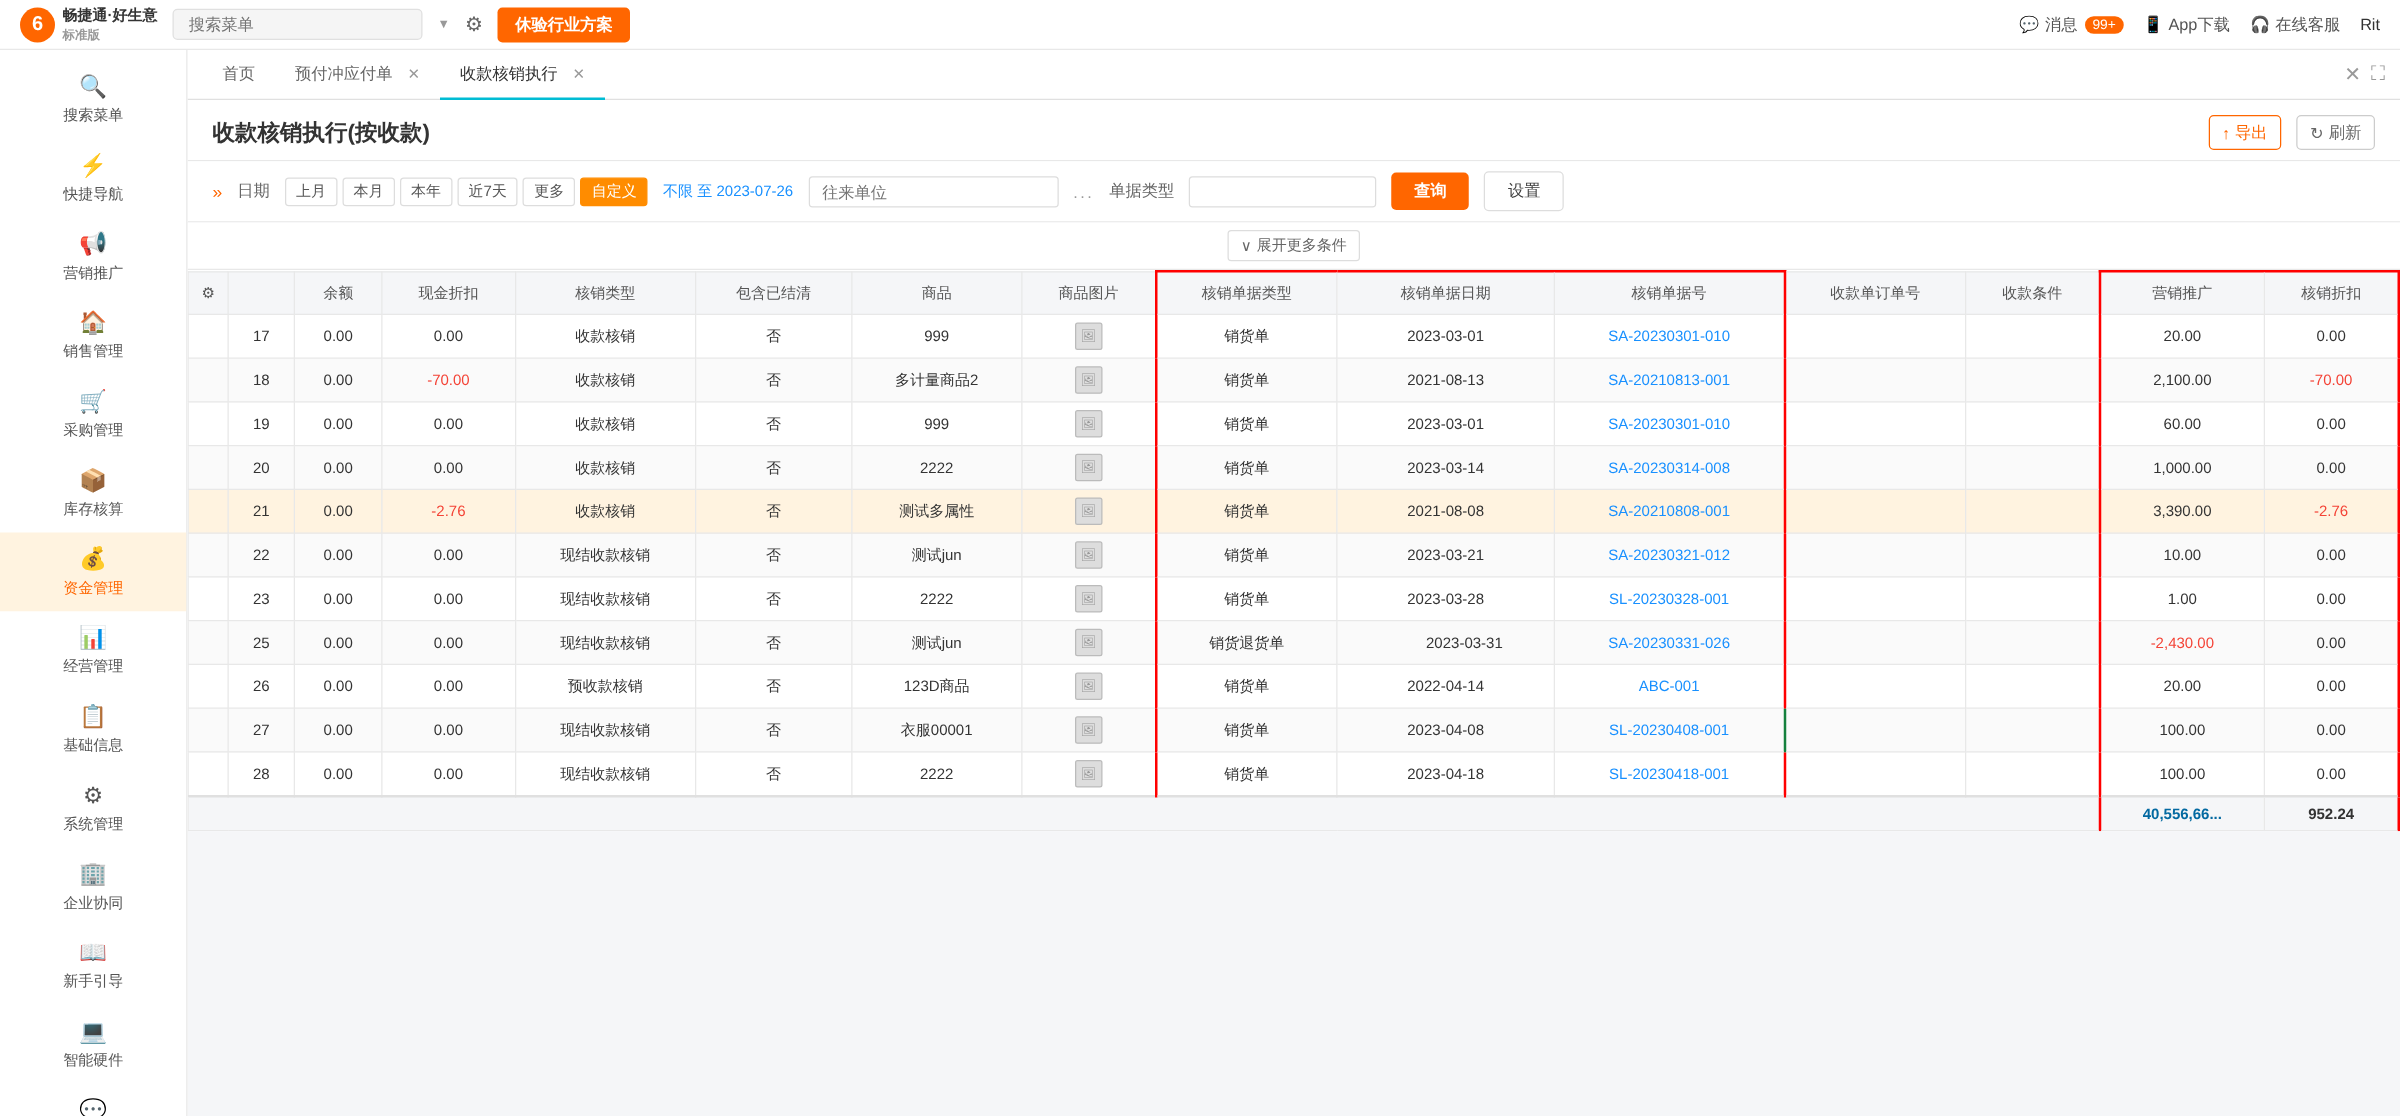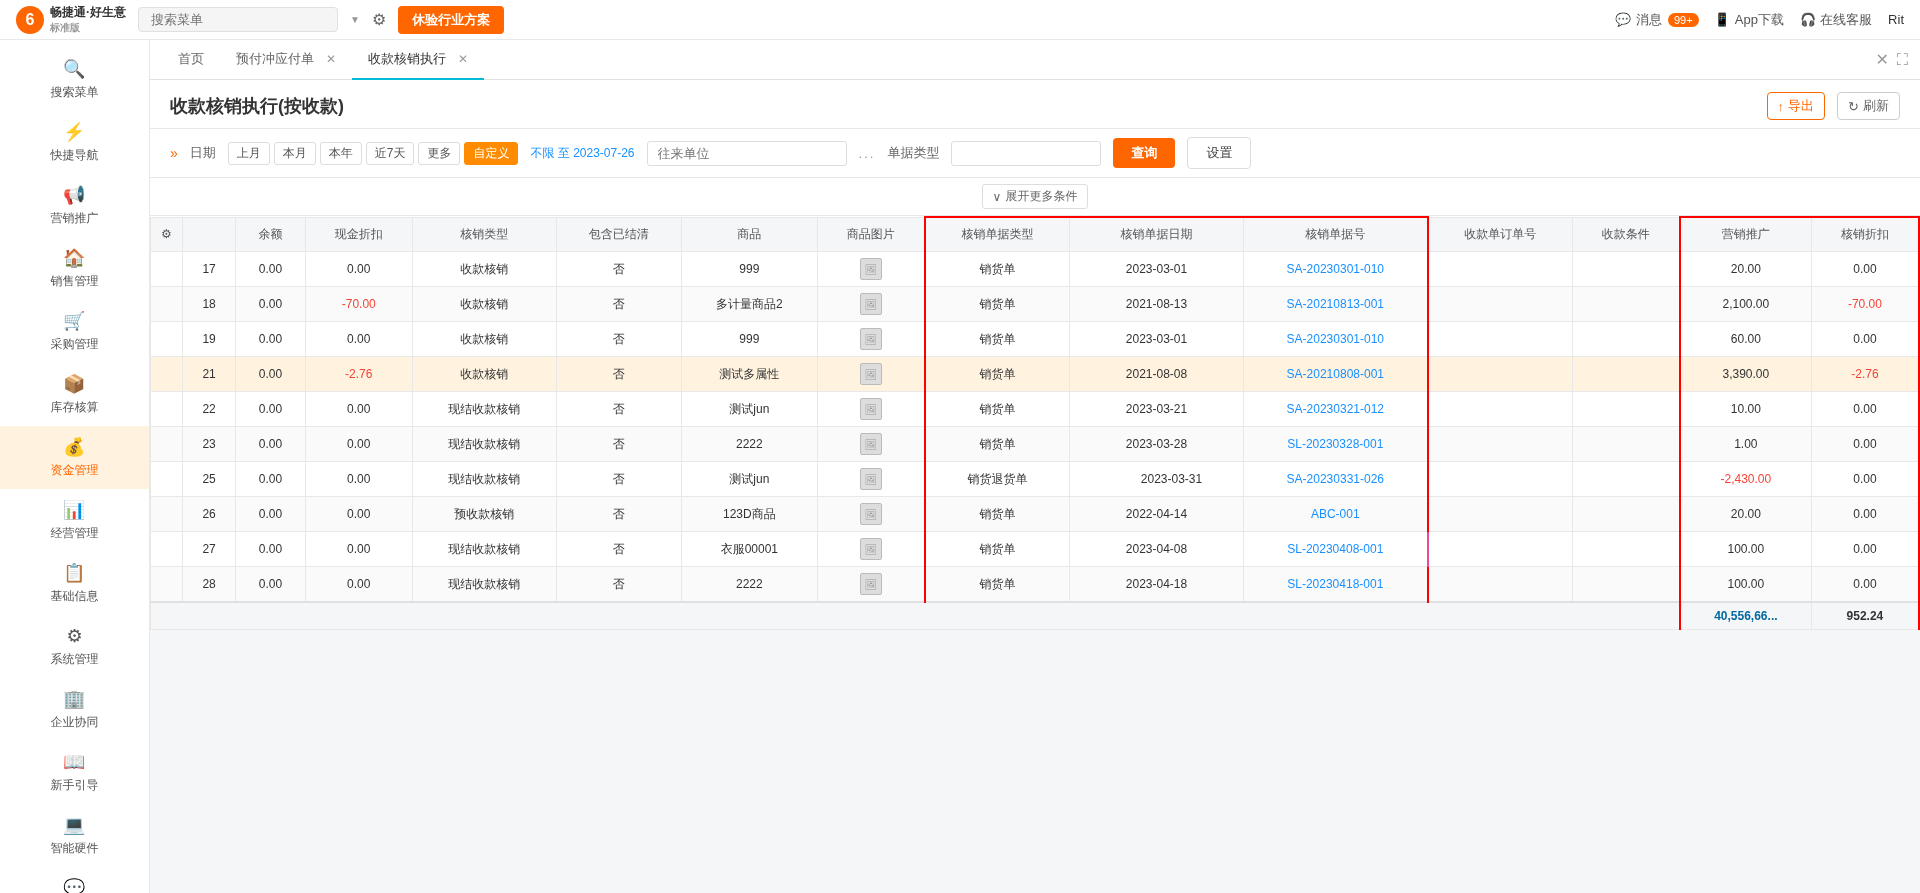--- a/index.html
+++ b/index.html
@@ -316,20 +316,37 @@
       <td>999</td>
       <td><span style="display:inline-block;width:22px;height:22px;background:#ddd;border:1px solid #bbb;border-radius:2px;vertical-align:middle;font-size:10px;line-height:22px;color:#999;">🖼</span></td>
       <td style="border-left:2px solid red;border-right:1px solid #e8e8e8;">销货单</td>
       <td style="border-right:1px solid #e8e8e8;">2023-03-01</td>
       <td style="border-right:2px solid red;"><span class="val-link">SA-20230301-010</span></td>
       <td></td>
       <td></td>
       <td style="border-left:2px solid red;border-right:1px solid #e8e8e8;" class="">60.00</td>
       <td style="border-right:2px solid red;" class="">0.00</td>
     </tr>
+              <tr>
+      <td></td>
+      <td>20</td>
+      <td>0.00</td>
+      <td class="">0.00</td>
+      <td>收款核销</td>
+      <td>否</td>
+      <td>2222</td>
+      <td><span style="display:inline-block;width:22px;height:22px;background:#ddd;border:1px solid #bbb;border-radius:2px;vertical-align:middle;font-size:10px;line-height:22px;color:#999;">🖼</span></td>
+      <td style="border-left:2px solid red;border-right:1px solid #e8e8e8;">销货单</td>
+      <td style="border-right:1px solid #e8e8e8;">2023-03-14</td>
+      <td style="border-right:2px solid red;"><span class="val-link">SA-20230314-008</span></td>
+      <td></td>
+      <td></td>
+      <td style="border-left:2px solid red;border-right:1px solid #e8e8e8;" class="">1,000.00</td>
+      <td style="border-right:2px solid red;" class="">0.00</td>
+    </tr>
               <tr class="tr-highlighted">
       <td></td>
       <td>21</td>
       <td>0.00</td>
       <td class="val-negative">-2.76</td>
       <td>收款核销</td>
       <td>否</td>
       <td>测试多属性</td>
       <td><span style="display:inline-block;width:22px;height:22px;background:#ddd;border:1px solid #bbb;border-radius:2px;vertical-align:middle;font-size:10px;line-height:22px;color:#999;">🖼</span></td>
       <td style="border-left:2px solid red;border-right:1px solid #e8e8e8;">销货单</td>
@@ -412,21 +429,21 @@
       <td></td>
       <td>27</td>
       <td>0.00</td>
       <td class="">0.00</td>
       <td>现结收款核销</td>
       <td>否</td>
       <td>衣服00001</td>
       <td><span style="display:inline-block;width:22px;height:22px;background:#ddd;border:1px solid #bbb;border-radius:2px;vertical-align:middle;font-size:10px;line-height:22px;color:#999;">🖼</span></td>
       <td style="border-left:2px solid red;border-right:1px solid #e8e8e8;">销货单</td>
       <td style="border-right:1px solid #e8e8e8;">2023-04-08</td>
-      <td style="border-right:2px solid #ec4899;"><span class="val-link">SL-20230408-001</span></td>
+      <td style="border-right:2px solid #15803d;"><span class="val-link">SL-20230408-001</span></td>
       <td></td>
       <td></td>
       <td style="border-left:2px solid red;border-right:1px solid #e8e8e8;" class="">100.00</td>
       <td style="border-right:2px solid red;" class="">0.00</td>
     </tr>
               <tr>
       <td></td>
       <td>28</td>
       <td>0.00</td>
       <td class="">0.00</td>

